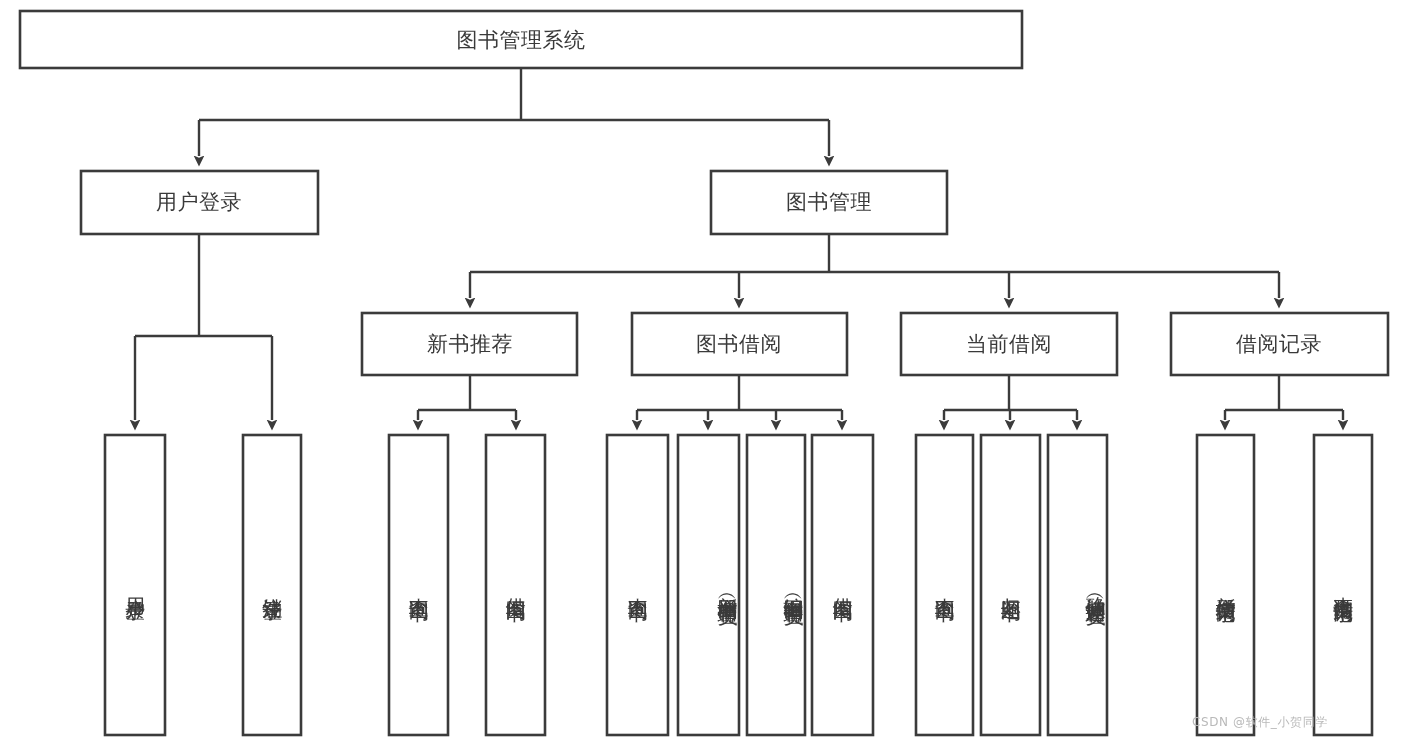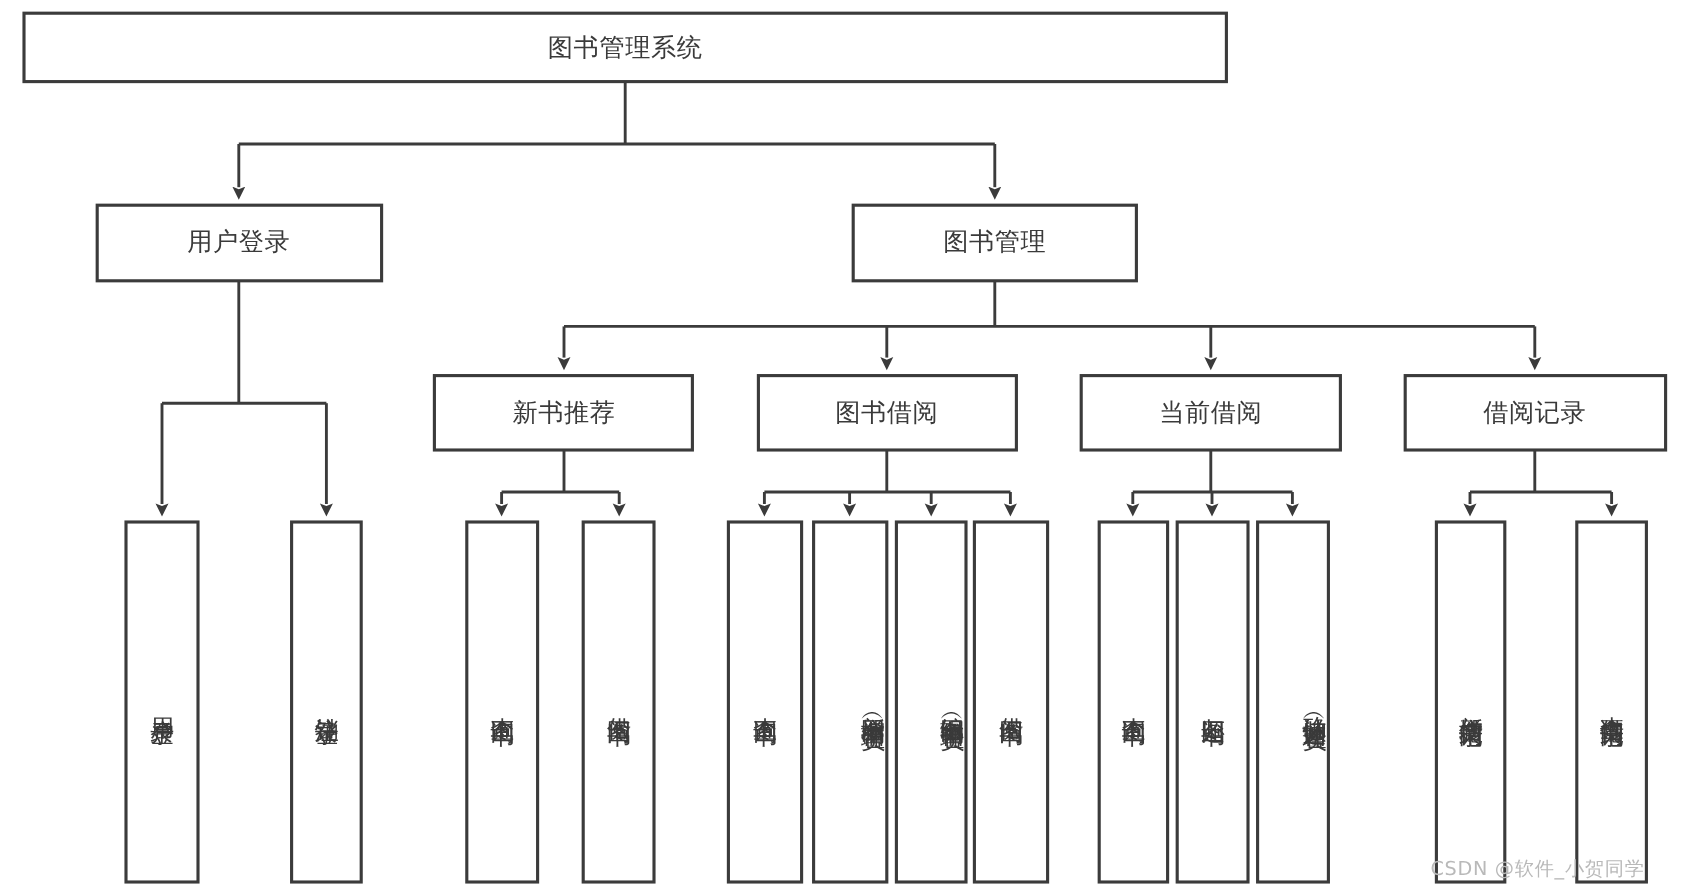--- a/index.html
+++ b/index.html
@@ -69,21 +69,21 @@
     box-sizing: border-box;
   }
   .leaf-label.top-aligned {
     align-items: flex-start;
     padding-top: 6px;
   }
   #watermark {
     position: absolute;
     left: 1192px;
     top: 714px;
-    font-size: 16px;
+    font-size: 12px;
     color: #b9b9b9;
     font-family: "DejaVu Sans", "Liberation Sans", sans-serif;
     letter-spacing: 0.6px;
     white-space: nowrap;
     pointer-events: none;
   }
 </style>
 </head>
 <body>
 

